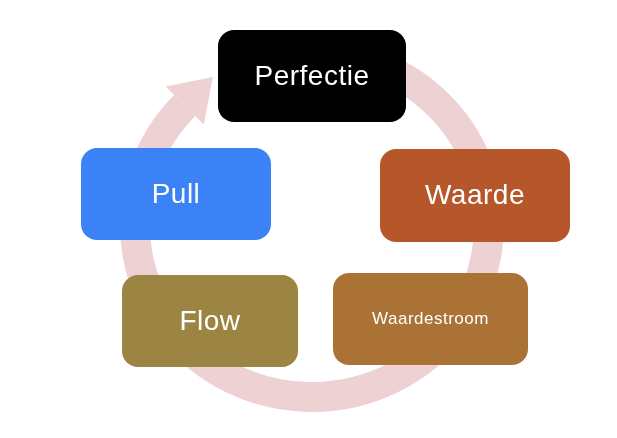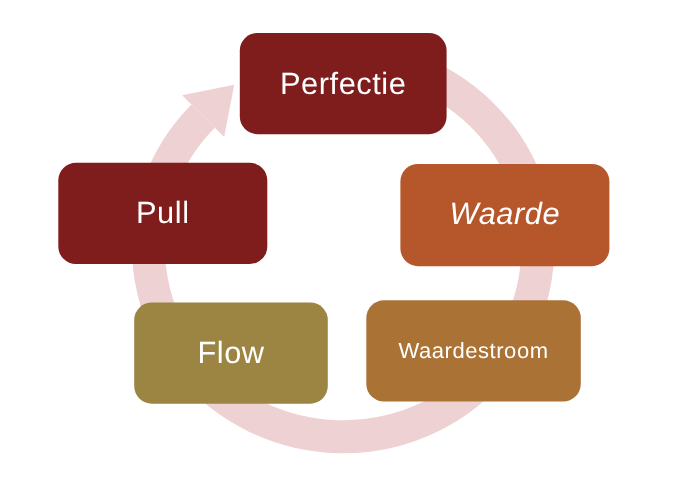--- a/index.html
+++ b/index.html
@@ -28,50 +28,50 @@
     align-items: center;
     justify-content: center;
     border-radius: 16px;
     color: #ffffff;
     font-size: 28px;
     letter-spacing: 0.5px;
     text-align: center;
     line-height: 1.1;
   }
   .node-perfectie   { left: 218px; top: 30px;  width: 188px; height: 92px; }
-  .node-waarde      { left: 364px; top: 149px; width: 190px; height: 93px; font-style: italic; }
-  .node-waardestroom{ left: 333px; top: 273px; width: 195px; height: 92px; font-size: 20px; }
+  .node-waarde      { left: 380px; top: 149px; width: 190px; height: 93px; }
+  .node-waardestroom{ left: 333px; top: 273px; width: 195px; height: 92px; font-size: 17px; }
   .node-flow        { left: 122px; top: 275px; width: 176px; height: 92px; }
   .node-pull        { left: 53px;  top: 148px; width: 190px; height: 92px; }
 </style>
 </head>
 <body>
 
 <div class="canvas">
 
   <svg class="cycle-svg" width="617" height="438" viewBox="0 0 617 438">
 
     <path d="M 287.4 54.7 A 177 172 0 1 1 184.7 105.5" fill="none" stroke-width="30" stroke-linecap="butt" stroke="#EED1D3"></path>
 
     <polygon points="212.9,77.1 203.8,124.5 165.6,86.5" fill="#EED1D3"></polygon>
   </svg>
 
-  <div class="node node-perfectie" style="background: #7f1d1d;">
+  <div class="node node-perfectie" style="background: #000000;">
     <span>Perfectie</span>
   </div>
 
   <div class="node node-waarde" style="background: rgb(181, 86, 43);">
     <span>Waarde</span>
   </div>
 
   <div class="node node-waardestroom" style="background: rgb(171, 114, 54);">
     <span>Waardestroom</span>
   </div>
 
   <div class="node node-flow" style="background: rgb(156, 132, 67);">
     <span>Flow</span>
   </div>
 
-  <div class="node node-pull" style="background: #7f1d1d;">
+  <div class="node node-pull" style="background: #3b82f6; margin-left: 28px;">
     <span>Pull</span>
   </div>
 
 </div>
 
 </body></html>

